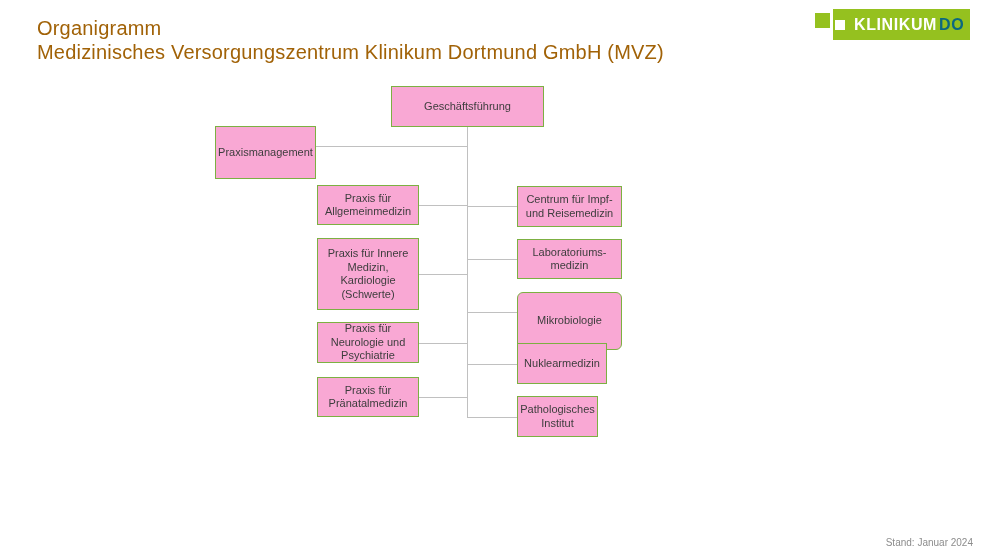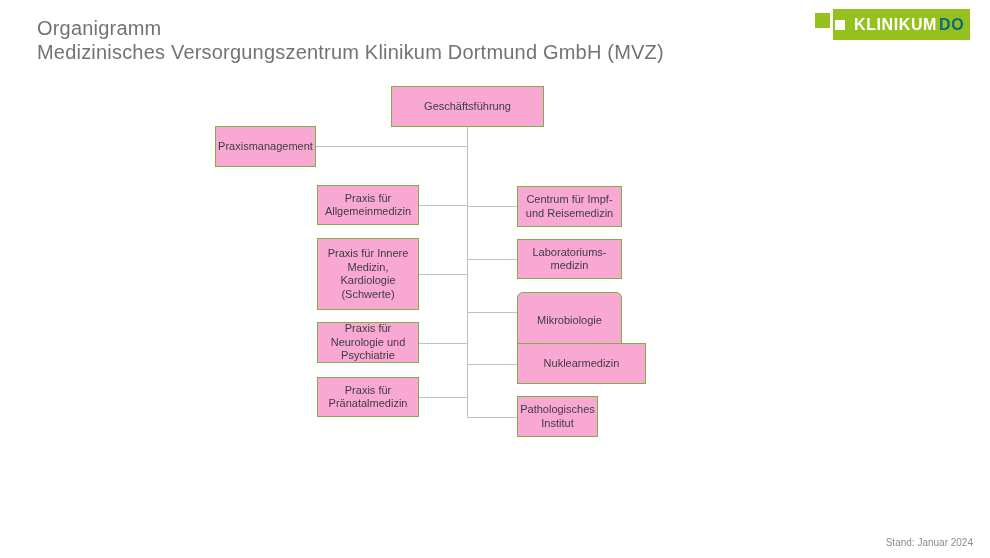--- a/index.html
+++ b/index.html
@@ -14,21 +14,21 @@
     height: 558px;
     background: #ffffff;
     overflow: hidden;
   }
 
   
   .title-block {
     position: absolute;
     left: 37px;
     top: 16px;
-    color: #737373;
+    color: #a16207;
     font-size: 20px;
     line-height: 24px;
     letter-spacing: 0.2px;
   }
 
   
   .logo-small-square {
     position: absolute;
     left: 815px;
     top: 13px;
@@ -87,29 +87,29 @@
     align-items: center;
     justify-content: center;
     text-align: center;
     color: #3d3d3d;
     font-size: 11px;
     line-height: 13.5px;
     white-space: pre-line;
     padding: 2px;
   }
   .box-root  { left: 391px; top:  86px; width: 153px; height: 41px; }
-  .box-staff { left: 215px; top: 126px; width: 101px; height: 41px; }
+  .box-staff { left: 215px; top: 126px; width: 101px; height: 53px; }
   .box-l0 { left: 317px; top: 185px; width: 102px; height: 40px; }
   .box-l1 { left: 317px; top: 238px; width: 102px; height: 72px; }
   .box-l2 { left: 317px; top: 322px; width: 102px; height: 41px; }
   .box-l3 { left: 317px; top: 377px; width: 102px; height: 40px; }
   .box-r0 { left: 517px; top: 186px; width: 105px; height: 41px; }
   .box-r1 { left: 517px; top: 239px; width: 105px; height: 40px; }
   .box-r2 { left: 517px; top: 292px; width: 105px; height: 58px; border-radius: 6px; }
-  .box-r3 { left: 517px; top: 343px; width: 129px; height: 41px; }
+  .box-r3 { left: 517px; top: 343px; width: 90px; height: 41px; }
   .box-r4 { left: 517px; top: 396px; width: 81px; height: 41px; }
 
   .line {
     position: absolute;
     background: #c0c0c0;
   }
   .line-v { width: 1px; }
   .line-h { height: 1px; }
   .spine     { left: 467px; top: 127px; height: 291px; }
   .conn-staff{ left: 316px; top: 146px; width: 151px; }

